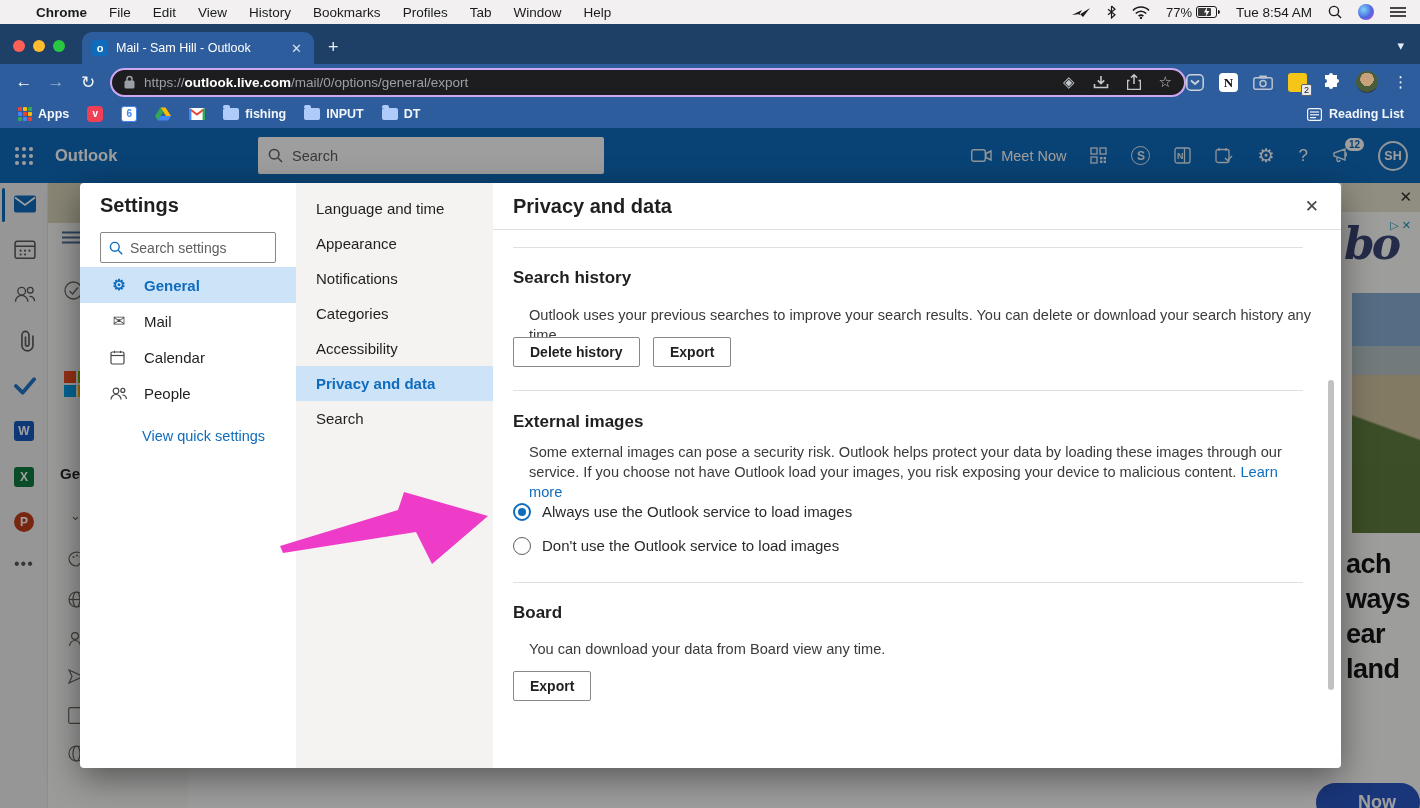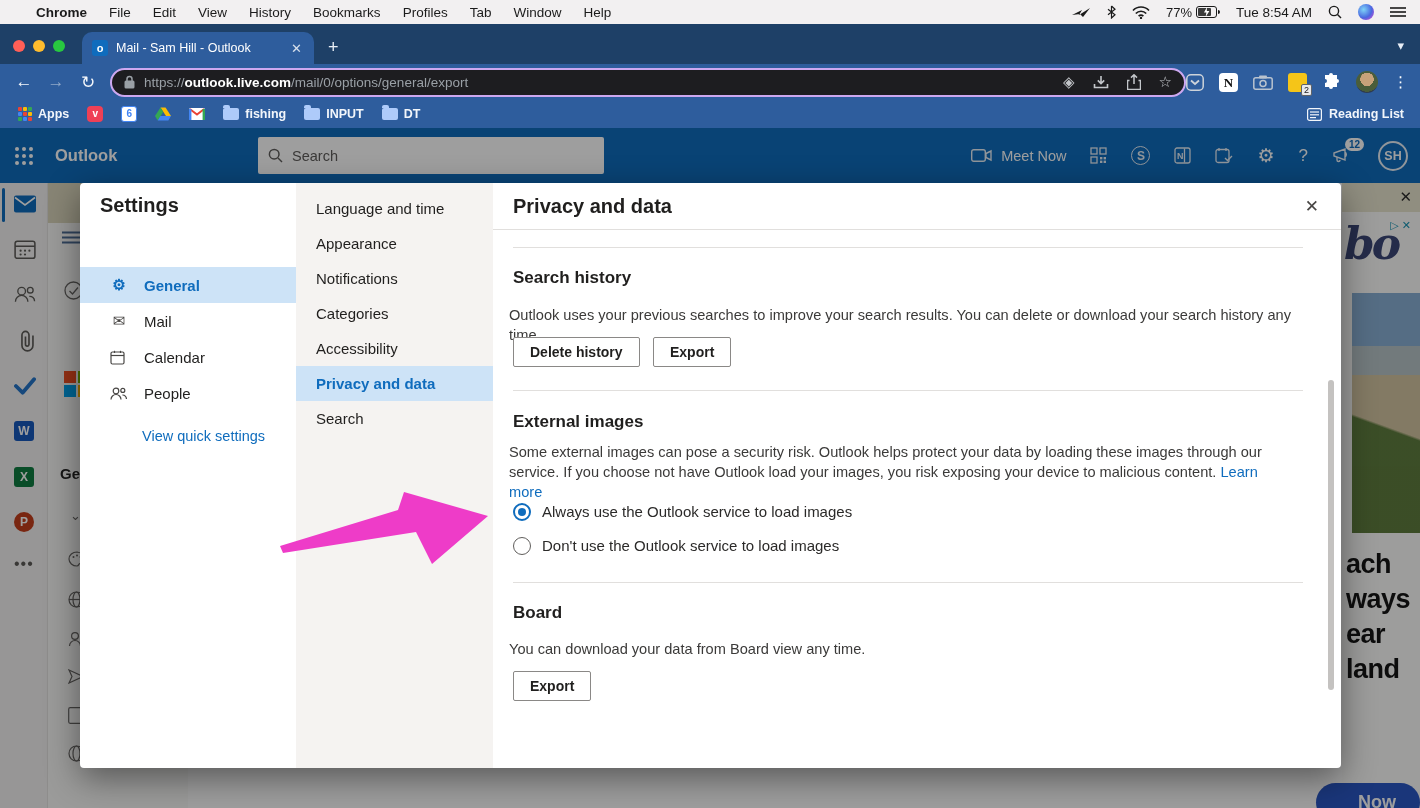--- a/index.html
+++ b/index.html
@@ -95,21 +95,21 @@
   #m-nav { width:197px; height:100%; background:#f5f3f1; padding-top:8px; }
   .nav-item { height:35px; display:flex; align-items:center; padding-left:20px; font-size:15px; color:#201f1e; }
   .nav-item.sel { background:#cde3f7; color:#0f6cbd; font-weight:600; }
   
   #m-pane { flex:1; position:relative; }
   #pane-head { height:47px; border-bottom:1px solid #e1dfdd; display:flex; align-items:center; padding:0 22px 0 20px; }
   #pane-head h2 { font-size:20px; font-weight:600; color:#201f1e; }
   #pane-head .x { margin-left:auto; color:#484644; font-size:17px; }
   .divider { position:absolute; left:20px; width:790px; border-top:1px solid #e1dfdd; }
   .sec-h { position:absolute; left:20px; font-size:17px; font-weight:600; color:#201f1e; }
-  .sec-p { position:absolute; left:16px; width:782px; font-size:14.6px; line-height:20px; color:#3b3a39; }
+  .sec-p { position:absolute; left:36px; width:782px; font-size:14.6px; line-height:20px; color:#3b3a39; }
   .btn { position:absolute; height:30px; border:1px solid #8a8886; border-radius:2px; background:#fff; font-size:14px; font-weight:600; color:#201f1e; display:flex; align-items:center; justify-content:center; padding:0 16px; font-family:inherit; }
   .link { color:#0f6cbd; }
   .radio-row { position:absolute; left:20px; display:flex; align-items:flex-start; gap:11px; font-size:15px; color:#2b2a29; }
   .rad { width:18px; height:18px; border-radius:50%; border:1.5px solid #605e5c; background:#fff; position:relative; }
   .rad.on { border:2px solid #0f6cbd; }
   .rad.on:after { content:""; position:absolute; left:3px; top:3px; width:8px; height:8px; border-radius:50%; background:#0f6cbd; }
   .scrollthumb { position:absolute; right:7px; top:197px; width:6px; height:310px; border-radius:3px; background:#c4c2c0; }
   
   #arrow { position:absolute; z-index:20; left:0; top:0; }
   svg.ic { display:block; }
@@ -450,20 +450,27 @@
         <span>Now</span>
       </span>
   </div>
 
   <div id="overlay"></div>
 
   <div id="modal">
 
     <div id="m-left">
       <h1>Settings</h1>
+      <div id="s-search">
+        <svg class="ic" width="14" height="14" viewBox="0 0 14 14">
+            <circle cx="5.8" cy="5.8" r="4.4" fill="none" stroke="#0f6cbd" stroke-width="1.4"></circle>
+            <line x1="9.2" y1="9.2" x2="13.2" y2="13.2" stroke="#0f6cbd" stroke-width="1.4"></line>
+          </svg>
+        <input placeholder="Search settings" style="">
+      </div>
       <div class="cat-list">
         <div class="cat sel">
             <span class="ci">⚙</span>
             <span>General</span>
           </div>
         <div class="cat">
             <span class="ci">✉</span>
             <span>Mail</span>
           </div>
         <div class="cat">

